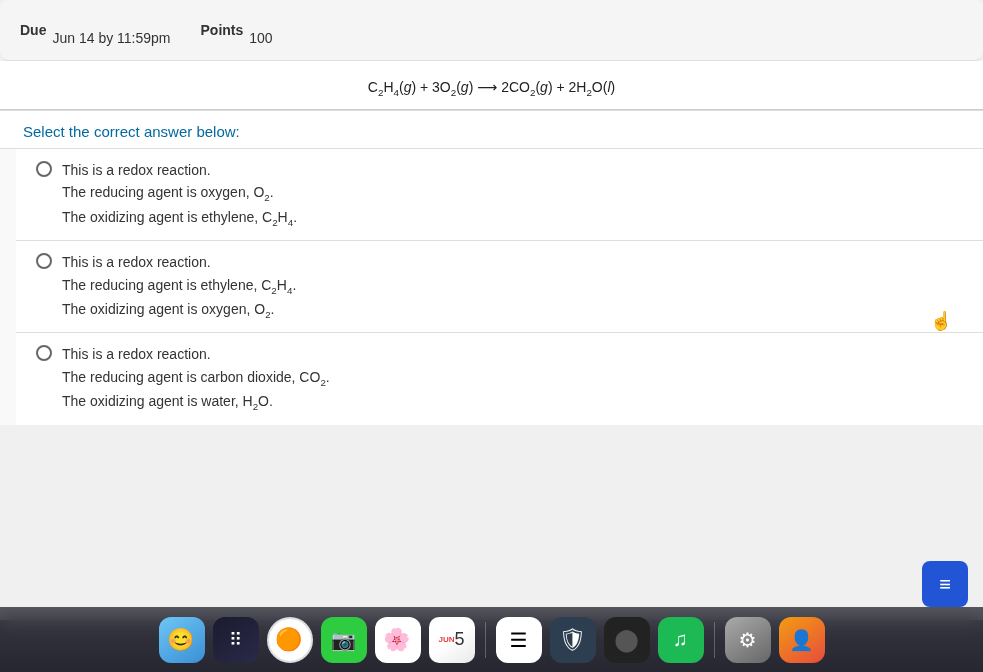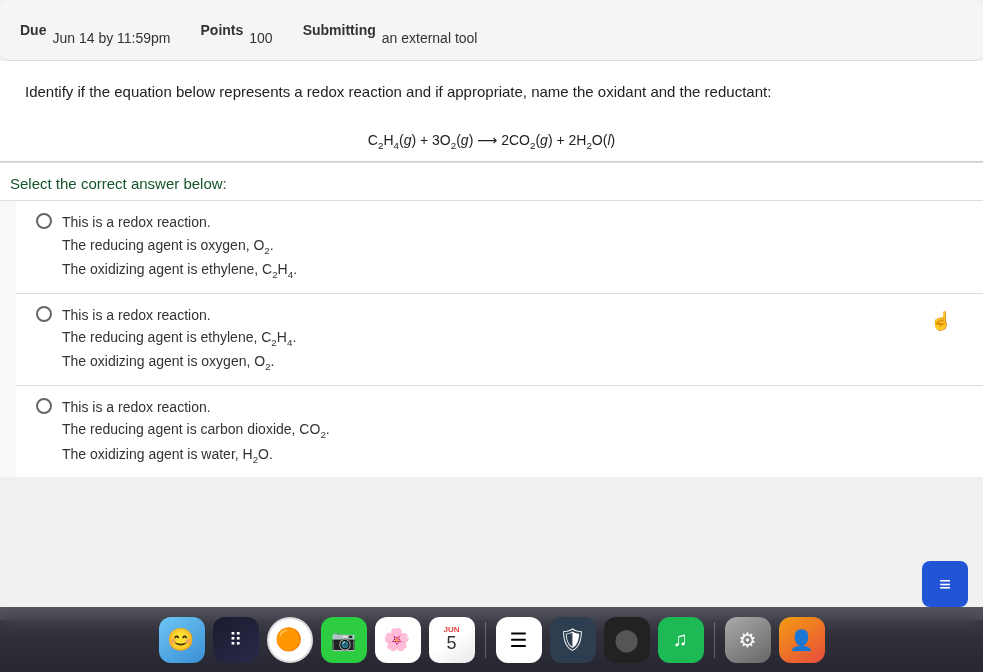--- a/index.html
+++ b/index.html
@@ -74,23 +74,23 @@
       color: #222;
     }
 
     
     .answers-section {
       background: #f9f9f9;
       border-top: 1px solid #ddd;
     }
 
     .answers-label {
-      padding: 12px 25px 8px 10px;
+      padding: 12px 25px 8px 23px;
       font-size: 15px;
-      color: #14532d;
+      color: #0369a1;
       font-weight: 400;
       background: #fff;
       border-bottom: 1px solid #ddd;
     }
 
     .answer-option {
       border-bottom: 1px solid #ddd;
       padding: 10px 20px;
       background: #fff;
       display: flex;
@@ -167,21 +167,20 @@
       cursor: pointer;
       position: relative;
       flex-shrink: 0;
     }
 
     .dock-item-calendar {
       background: linear-gradient(145deg, #fff 50%, #e8e8e8);
       color: #333;
       font-size: 10px;
       font-weight: bold;
-      flex-direction: column;
       border-radius: 10px;
     }
 
     .dock-item-calendar .cal-month {
       font-size: 8px;
       color: #e84040;
       font-weight: bold;
       text-transform: uppercase;
       line-height: 1;
     }
@@ -218,30 +217,23 @@
 
   <div class="top-bar">
     <div class="top-bar-item">
       <span class="top-bar-label">Due</span>
       <span class="top-bar-value">Jun 14 by 11:59pm</span>
     </div>
     <div class="top-bar-item">
       <span class="top-bar-label">Points</span>
       <span class="top-bar-value">100</span>
     </div>
-    <div class="top-bar-item">
-      <span class="top-bar-label">Submitting</span>
-      <span class="top-bar-value">an external tool</span>
-    </div>
   </div>
 
   <div class="question-container">
-    <div class="question-text">
-      Identify if the equation below represents a redox reaction and if appropriate, name the oxidant and the reductant:
-    </div>
     <div class="equation-area">
       C<sub>2</sub>H<sub>4</sub>(<i>g</i>) + 3O<sub>2</sub>(<i>g</i>) ⟶ 2CO<sub>2</sub>(<i>g</i>) + 2H<sub>2</sub>O(<i>l</i>)
     </div>
   </div>
 
   <div class="answers-section">
     <div class="answers-label">Select the correct answer below:</div>
 
     <div class="answer-option">
       <div class="radio-circle"></div>

